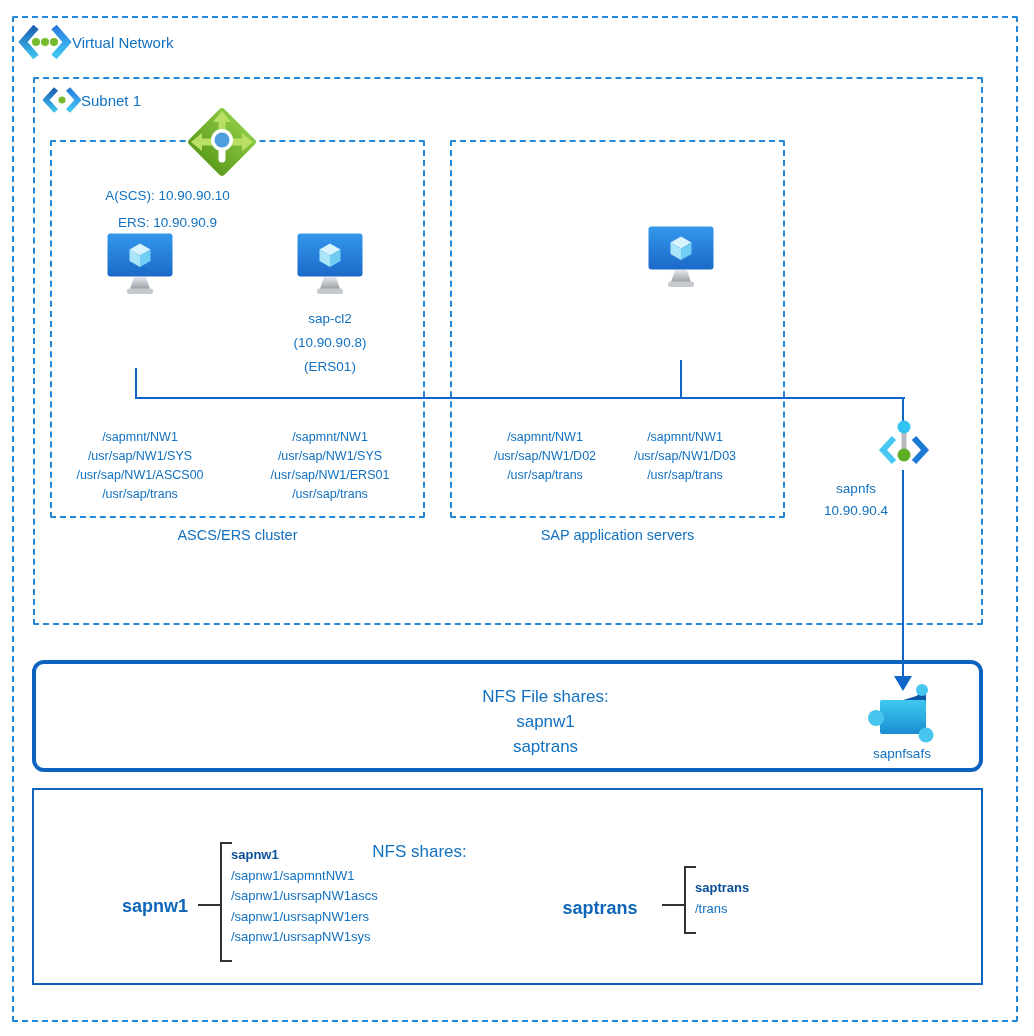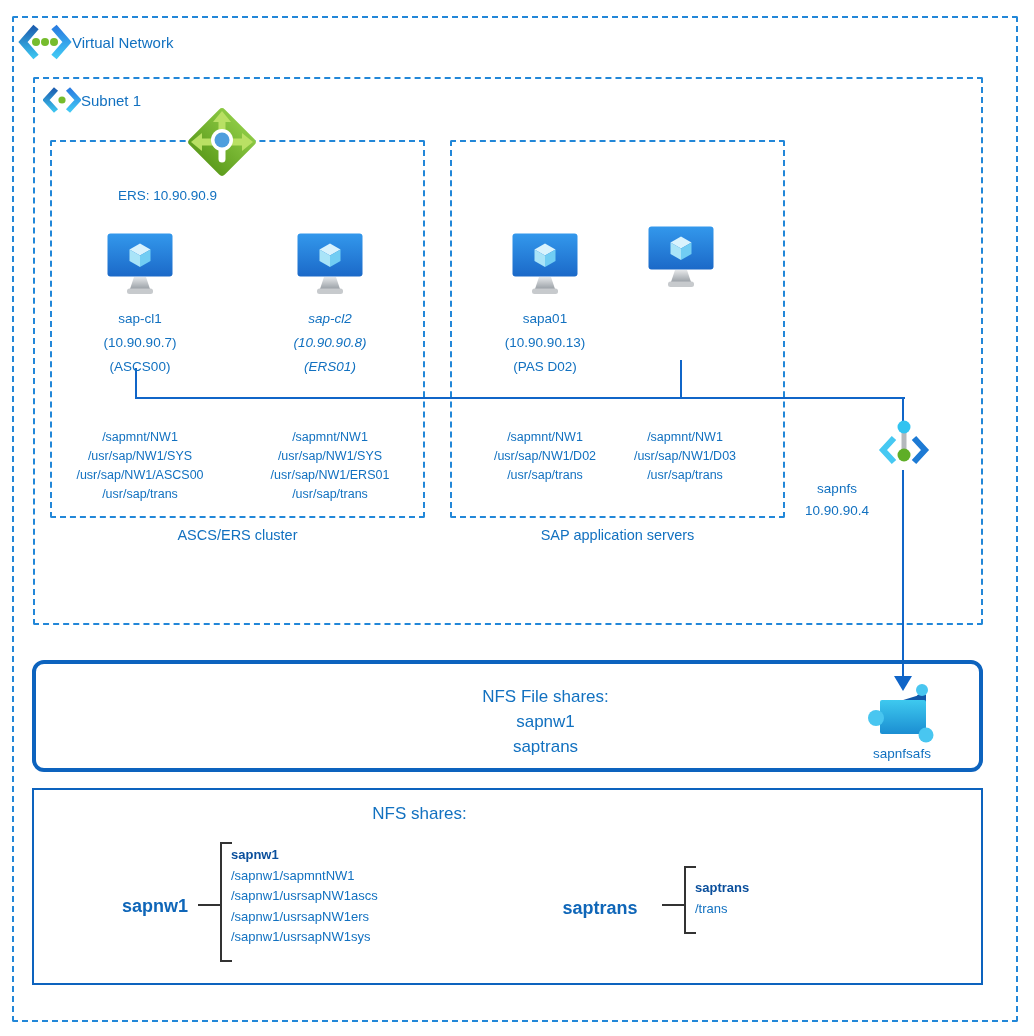--- a/index.html
+++ b/index.html
@@ -30,21 +30,21 @@
     border-top:15px solid #1065c8;
   }
 
   .pe-labels{font-size:13.5px;line-height:22px;text-align:center;}
 
   .nfs-fileshare-box{border:4px solid #0d63be;border-radius:12px;}
   .nfs-fileshare-text{font-size:17px;line-height:25px;text-align:center;}
   .storage-label{font-size:13.5px;text-align:center;}
 
   .nfs-shares-box{border:2px solid #0d63be;}
-  .nfs-shares-title{font-size:17px;text-align:center;}
+  .nfs-shares-title{font-size:17px;text-align:center;margin-top:38px;}
   .share-group-label{font-size:18px;font-weight:bold;color:#0f66b8;text-align:center;}
   .bracket{border-left:2px solid #333;border-top:2px solid #333;border-bottom:2px solid #333;}
   .tick{background:#333;}
   .share-items{font-size:13px;line-height:20.5px;}
   .share-items .head{font-weight:bold;color:#0a4f9c;}
 </style>
 </head>
 <body>
 
 <svg width="0" height="0" style="position:absolute" aria-hidden="true">
@@ -124,54 +124,40 @@
     <rect x="34.5" y="17" width="7" height="14" fill="#b9e064"></rect>
     <polygon points="7,38 18,29 18,47" fill="#b9e064"></polygon>
     <rect x="17" y="34.5" width="14" height="7" fill="#b9e064"></rect>
     <polygon points="69,38 58,29 58,47" fill="#b9e064"></polygon>
     <rect x="45" y="34.5" width="14" height="7" fill="#b9e064"></rect>
     <path d="M34.5,38 L34.5,55 A3.5,3.5 0 0 0 41.5,55 L41.5,38 Z" fill="#ffffff"></path>
     <circle cx="38" cy="36" r="11" fill="#ffffff"></circle>
     <circle cx="38" cy="36" r="7.5" fill="#4e9edd"></circle>
   </svg>
   <div class="abs lb-labels" style="left:60px;top:182px;width:215px;">
+    <div class="nowrap">A(SCS): 10.90.90.10</div>
     <div class="nowrap">ERS: 10.90.90.9</div>
   </div>
 
   <div class="abs vm" style="left:60px;top:233px;">
     <svg width="66" height="62">
         <use href="#icon-vm"></use>
       </svg>
-    <div class="vm-label">
-      <div class="nowrap">sap-cl1</div>
-      <div class="nowrap">(10.90.90.7)</div>
-      <div class="nowrap">(ASCS00)</div>
-    </div>
-  </div>
-  <div class="abs vm" style="left:250px;top:233px;font-style:italic;">
+  </div>
+  <div class="abs vm" style="left:250px;top:233px;">
     <svg width="66" height="62">
         <use href="#icon-vm"></use>
       </svg>
     <div class="vm-label">
       <div class="nowrap">sap-cl2</div>
       <div class="nowrap">(10.90.90.8)</div>
       <div class="nowrap">(ERS01)</div>
     </div>
   </div>
 
-  <div class="abs vm" style="left:465px;top:233px;">
-    <svg width="66" height="62">
-        <use href="#icon-vm"></use>
-      </svg>
-    <div class="vm-label">
-      <div class="nowrap">sapa01</div>
-      <div class="nowrap">(10.90.90.13)</div>
-      <div class="nowrap">(PAS D02)</div>
-    </div>
-  </div>
   <div class="abs vm" style="left:601px;top:226px;">
     <svg width="66" height="62">
         <use href="#icon-vm"></use>
       </svg>
   </div>
 
   <div class="abs paths" style="left:50px;top:428px;width:180px;">
     <div class="nowrap">/sapmnt/NW1</div>
     <div class="nowrap">/usr/sap/NW1/SYS</div>
     <div class="nowrap">/usr/sap/NW1/ASCS00</div>
@@ -197,21 +183,21 @@
   <div class="abs caption" style="left:450px;top:527px;width:335px;">SAP application servers</div>
   <div class="abs caption" style="left:50px;top:527px;width:375px;">ASCS/ERS cluster</div>
 
   <svg class="abs" style="left:875px;top:418px;" width="58" height="58" viewBox="0 0 58 58">
     <rect x="26.5" y="8" width="5" height="30" rx="2" fill="#b5b9bd"></rect>
     <circle cx="29" cy="9" r="6.5" fill="#32c3f0"></circle>
     <circle cx="29" cy="37" r="6.5" fill="#5fae27"></circle>
     <polyline points="19,20 8,32 19,44" fill="none" stroke="#46c8f2" stroke-width="6"></polyline>
     <polyline points="39,20 50,32 39,44" fill="none" stroke="#1d7ad4" stroke-width="6"></polyline>
   </svg>
-  <div class="abs pe-labels" style="left:787px;top:478px;width:100px;">
+  <div class="abs pe-labels" style="left:806px;top:478px;width:100px;">
     <div class="nowrap">sapnfs</div>
     <div class="nowrap">10.90.90.4</div>
   </div>
 
   <div class="abs nfs-fileshare-box" style="left:32px;top:660px;width:951px;height:112px;"></div>
   <div class="abs nfs-fileshare-text" style="left:38px;top:684px;width:1015px;">
     <div class="nowrap">NFS File shares:</div>
     <div class="nowrap">sapnw1</div>
     <div class="nowrap">saptrans</div>
   </div>

